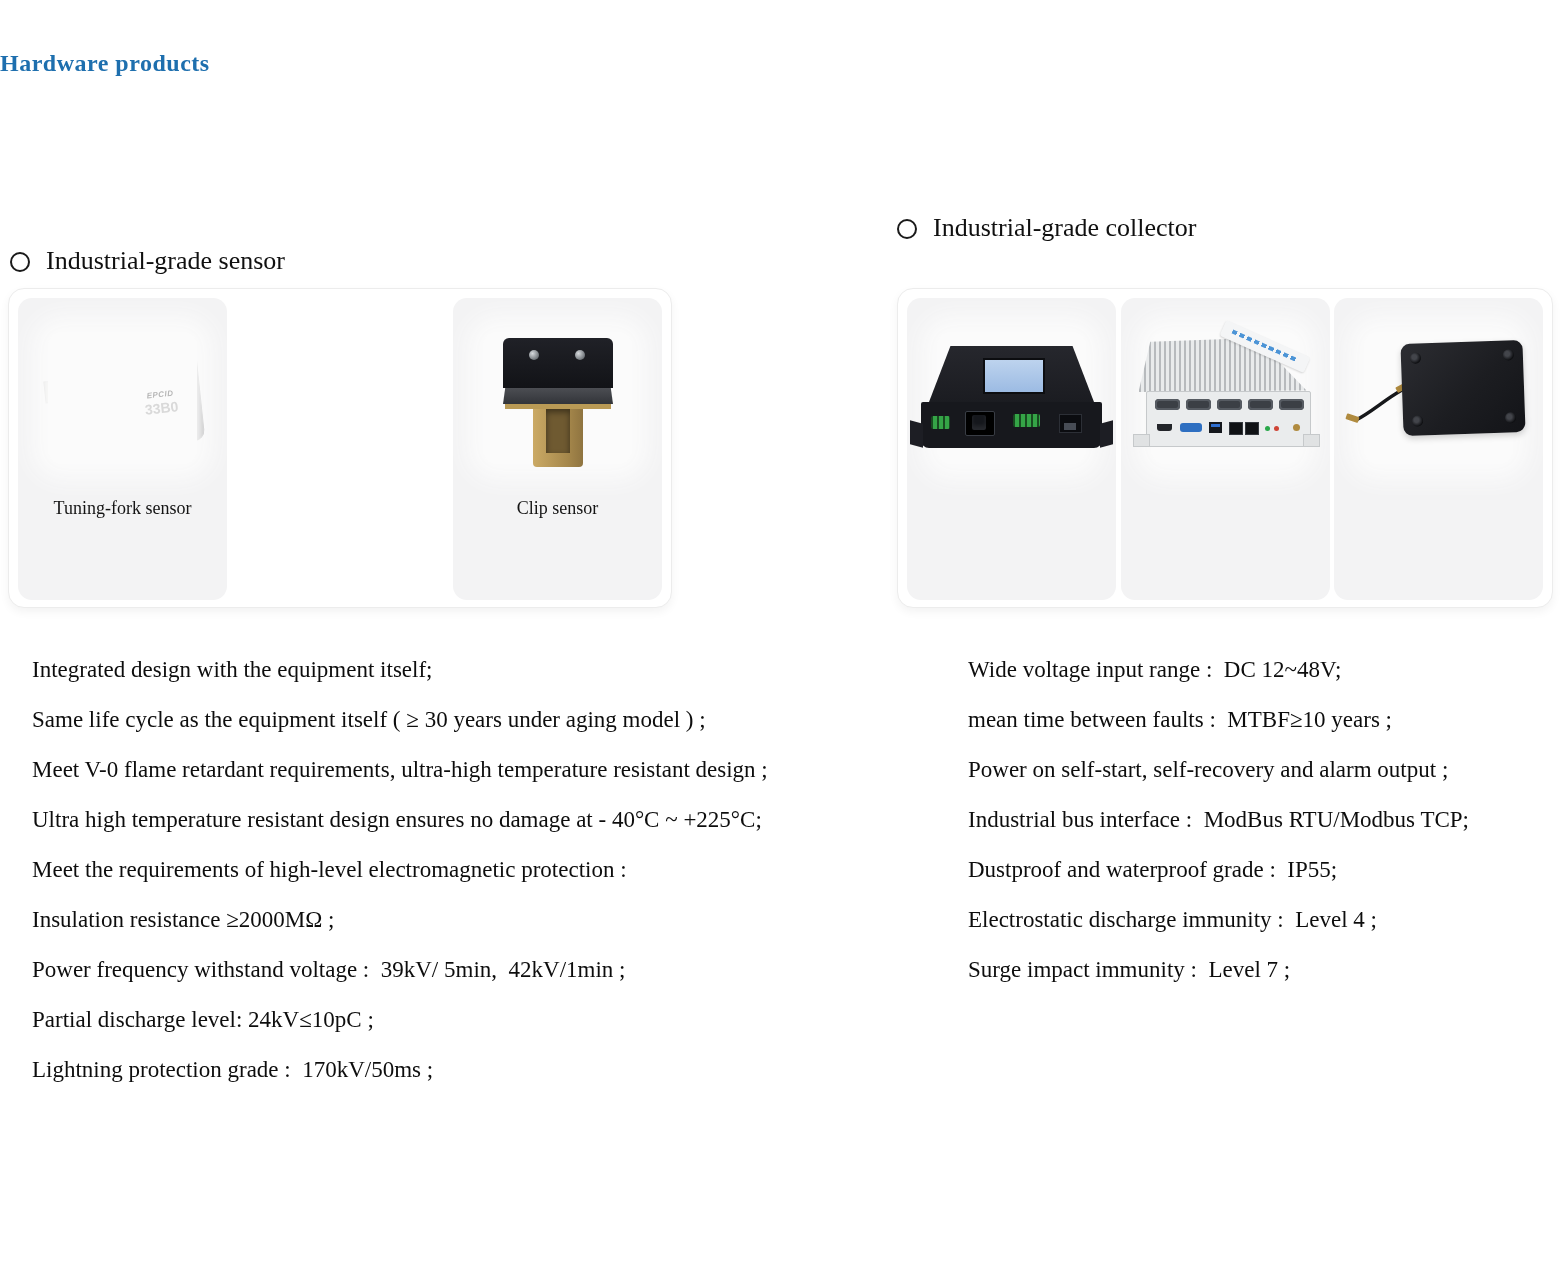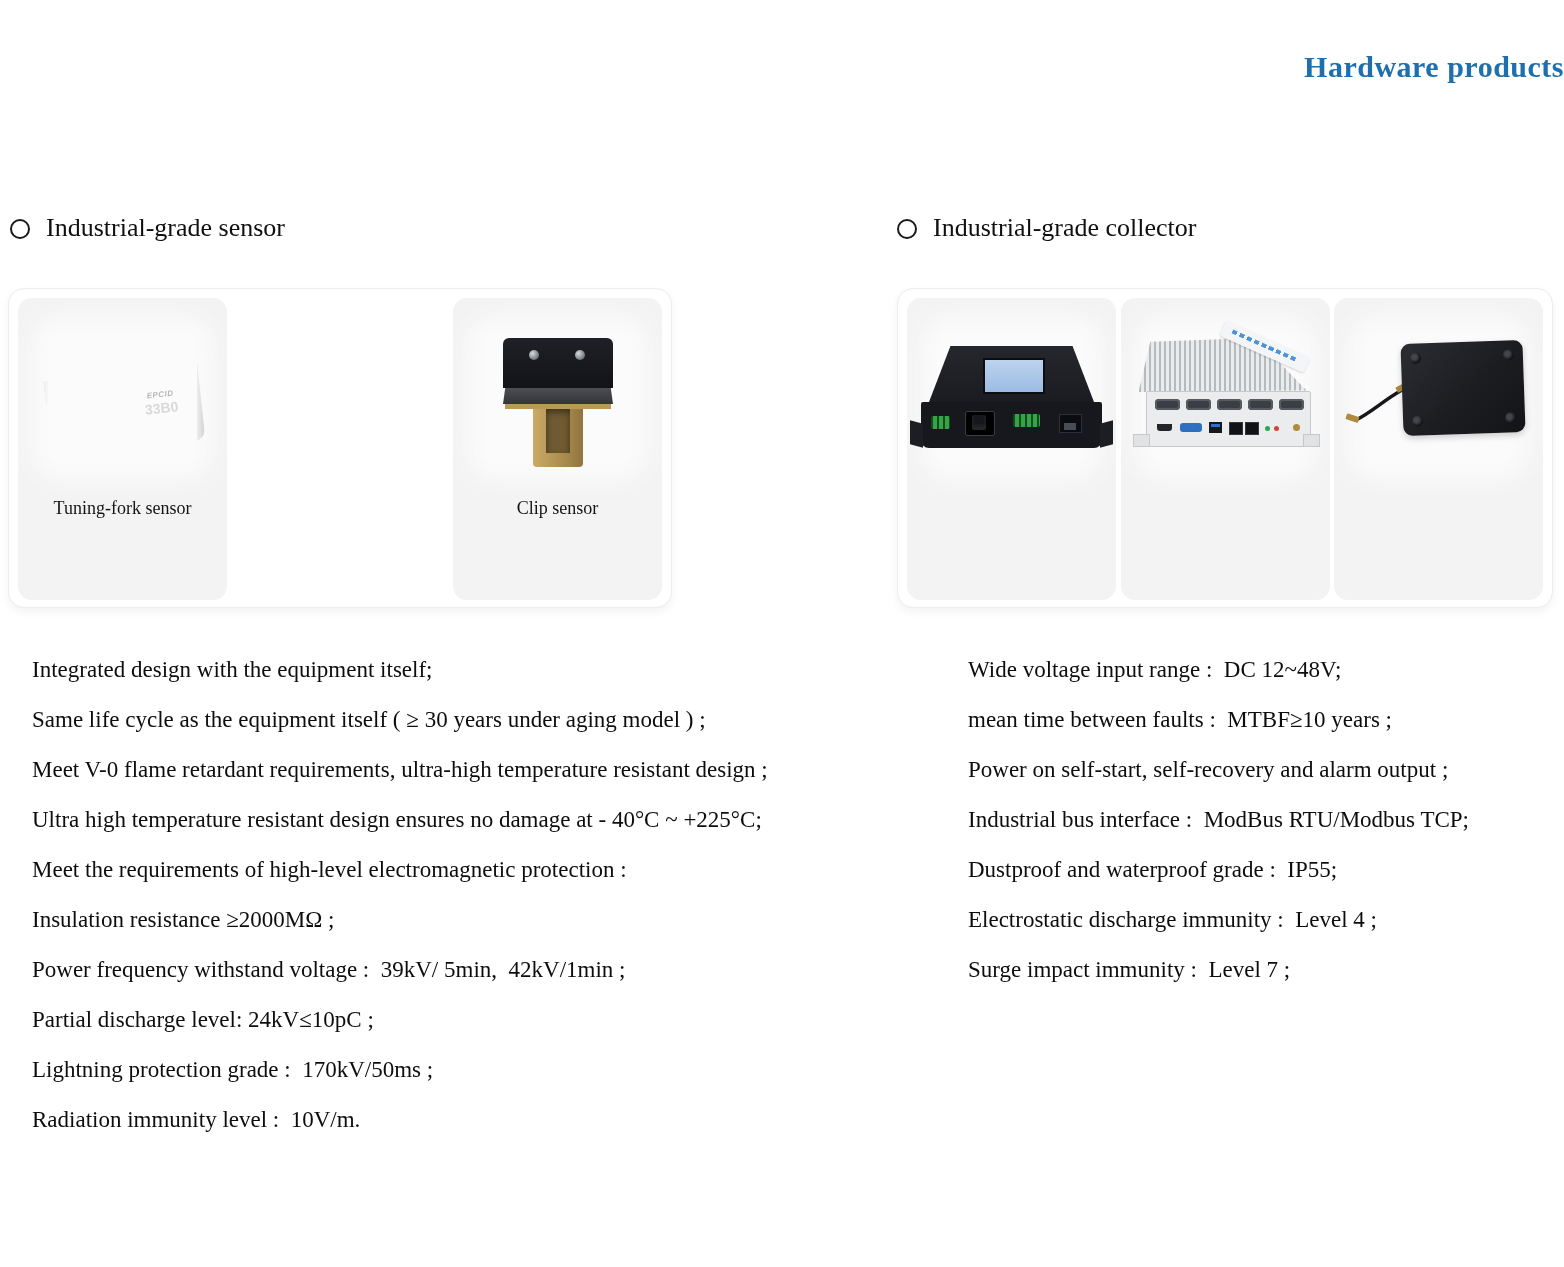--- a/index.html
+++ b/index.html
@@ -1,24 +1,24 @@
 <!DOCTYPE html>
 <html><head>
 <meta charset="utf-8">
 <style>
   html,body{margin:0;padding:0;background:#fff;}
   .page{position:relative;width:1564px;height:1267px;background:#fff;overflow:hidden;
         font-family:"Liberation Serif","DejaVu Serif",serif;color:#101010;}
 
-  .page-title{position:absolute;top:50px;left:0;width:100%;text-align:right;
-        font-size:30px;font-weight:bold;letter-spacing:.5px;}
+  .page-title{position:absolute;top:50px;left:0;width:100%;text-align:left;
+        font-size:24px;font-weight:bold;letter-spacing:.5px;}
 
   .section-heading{position:absolute;top:211px;display:flex;align-items:flex-start;gap:16px;
         font-size:26px;line-height:34px;}
-  .section-heading.left{left:10px;}
+  .section-heading.left{left:10px;margin-top:33px;}
   .section-heading.right{left:897px;}
   .bullet{width:16px;height:16px;border:2px solid #1a1a1a;border-radius:50%;margin-top:8px;flex:0 0 auto;background:#fff;}
 
   .panel{position:absolute;top:288px;height:320px;background:#fff;border:1px solid #ececec;
         border-radius:16px;box-shadow:0 4px 10px rgba(0,0,0,.05);
         display:flex;justify-content:space-between;padding:9px;box-sizing:border-box;}
   .panel.left{left:8px;width:664px;}
   .panel.right{left:897px;width:656px;}
   .pcard{width:209px;height:302px;background:#f3f3f4;border-radius:14px;position:relative;overflow:hidden;}
   .photo{position:relative;height:192px;}
@@ -238,21 +238,20 @@
   <div class="specs left">
     <p class="spec">Integrated design with the equipment itself;</p>
     <p class="spec">Same life cycle as the equipment itself ( ≥ 30 years under aging model ) ;</p>
     <p class="spec">Meet V-0 flame retardant requirements, ultra-high temperature resistant design ;</p>
     <p class="spec">Ultra high temperature resistant design ensures no damage at - 40°C ~ +225°C;</p>
     <p class="spec">Meet the requirements of high-level electromagnetic protection :</p>
     <p class="spec">Insulation resistance ≥2000MΩ ;</p>
     <p class="spec">Power frequency withstand voltage :  39kV/ 5min,  42kV/1min ;</p>
     <p class="spec">Partial discharge level: 24kV≤10pC ;</p>
     <p class="spec">Lightning protection grade :  170kV/50ms ;</p>
-    <p class="spec">Radiation immunity level :  10V/m.</p>
   </div>
 
   <div class="specs right">
     <p class="spec">Wide voltage input range :  DC 12~48V;</p>
     <p class="spec">mean time between faults :  MTBF≥10 years ;</p>
     <p class="spec">Power on self-start, self-recovery and alarm output ;</p>
     <p class="spec">Industrial bus interface :  ModBus RTU/Modbus TCP;</p>
     <p class="spec">Dustproof and waterproof grade :  IP55;</p>
     <p class="spec">Electrostatic discharge immunity :  Level 4 ;</p>
     <p class="spec">Surge impact immunity :  Level 7 ;</p>

